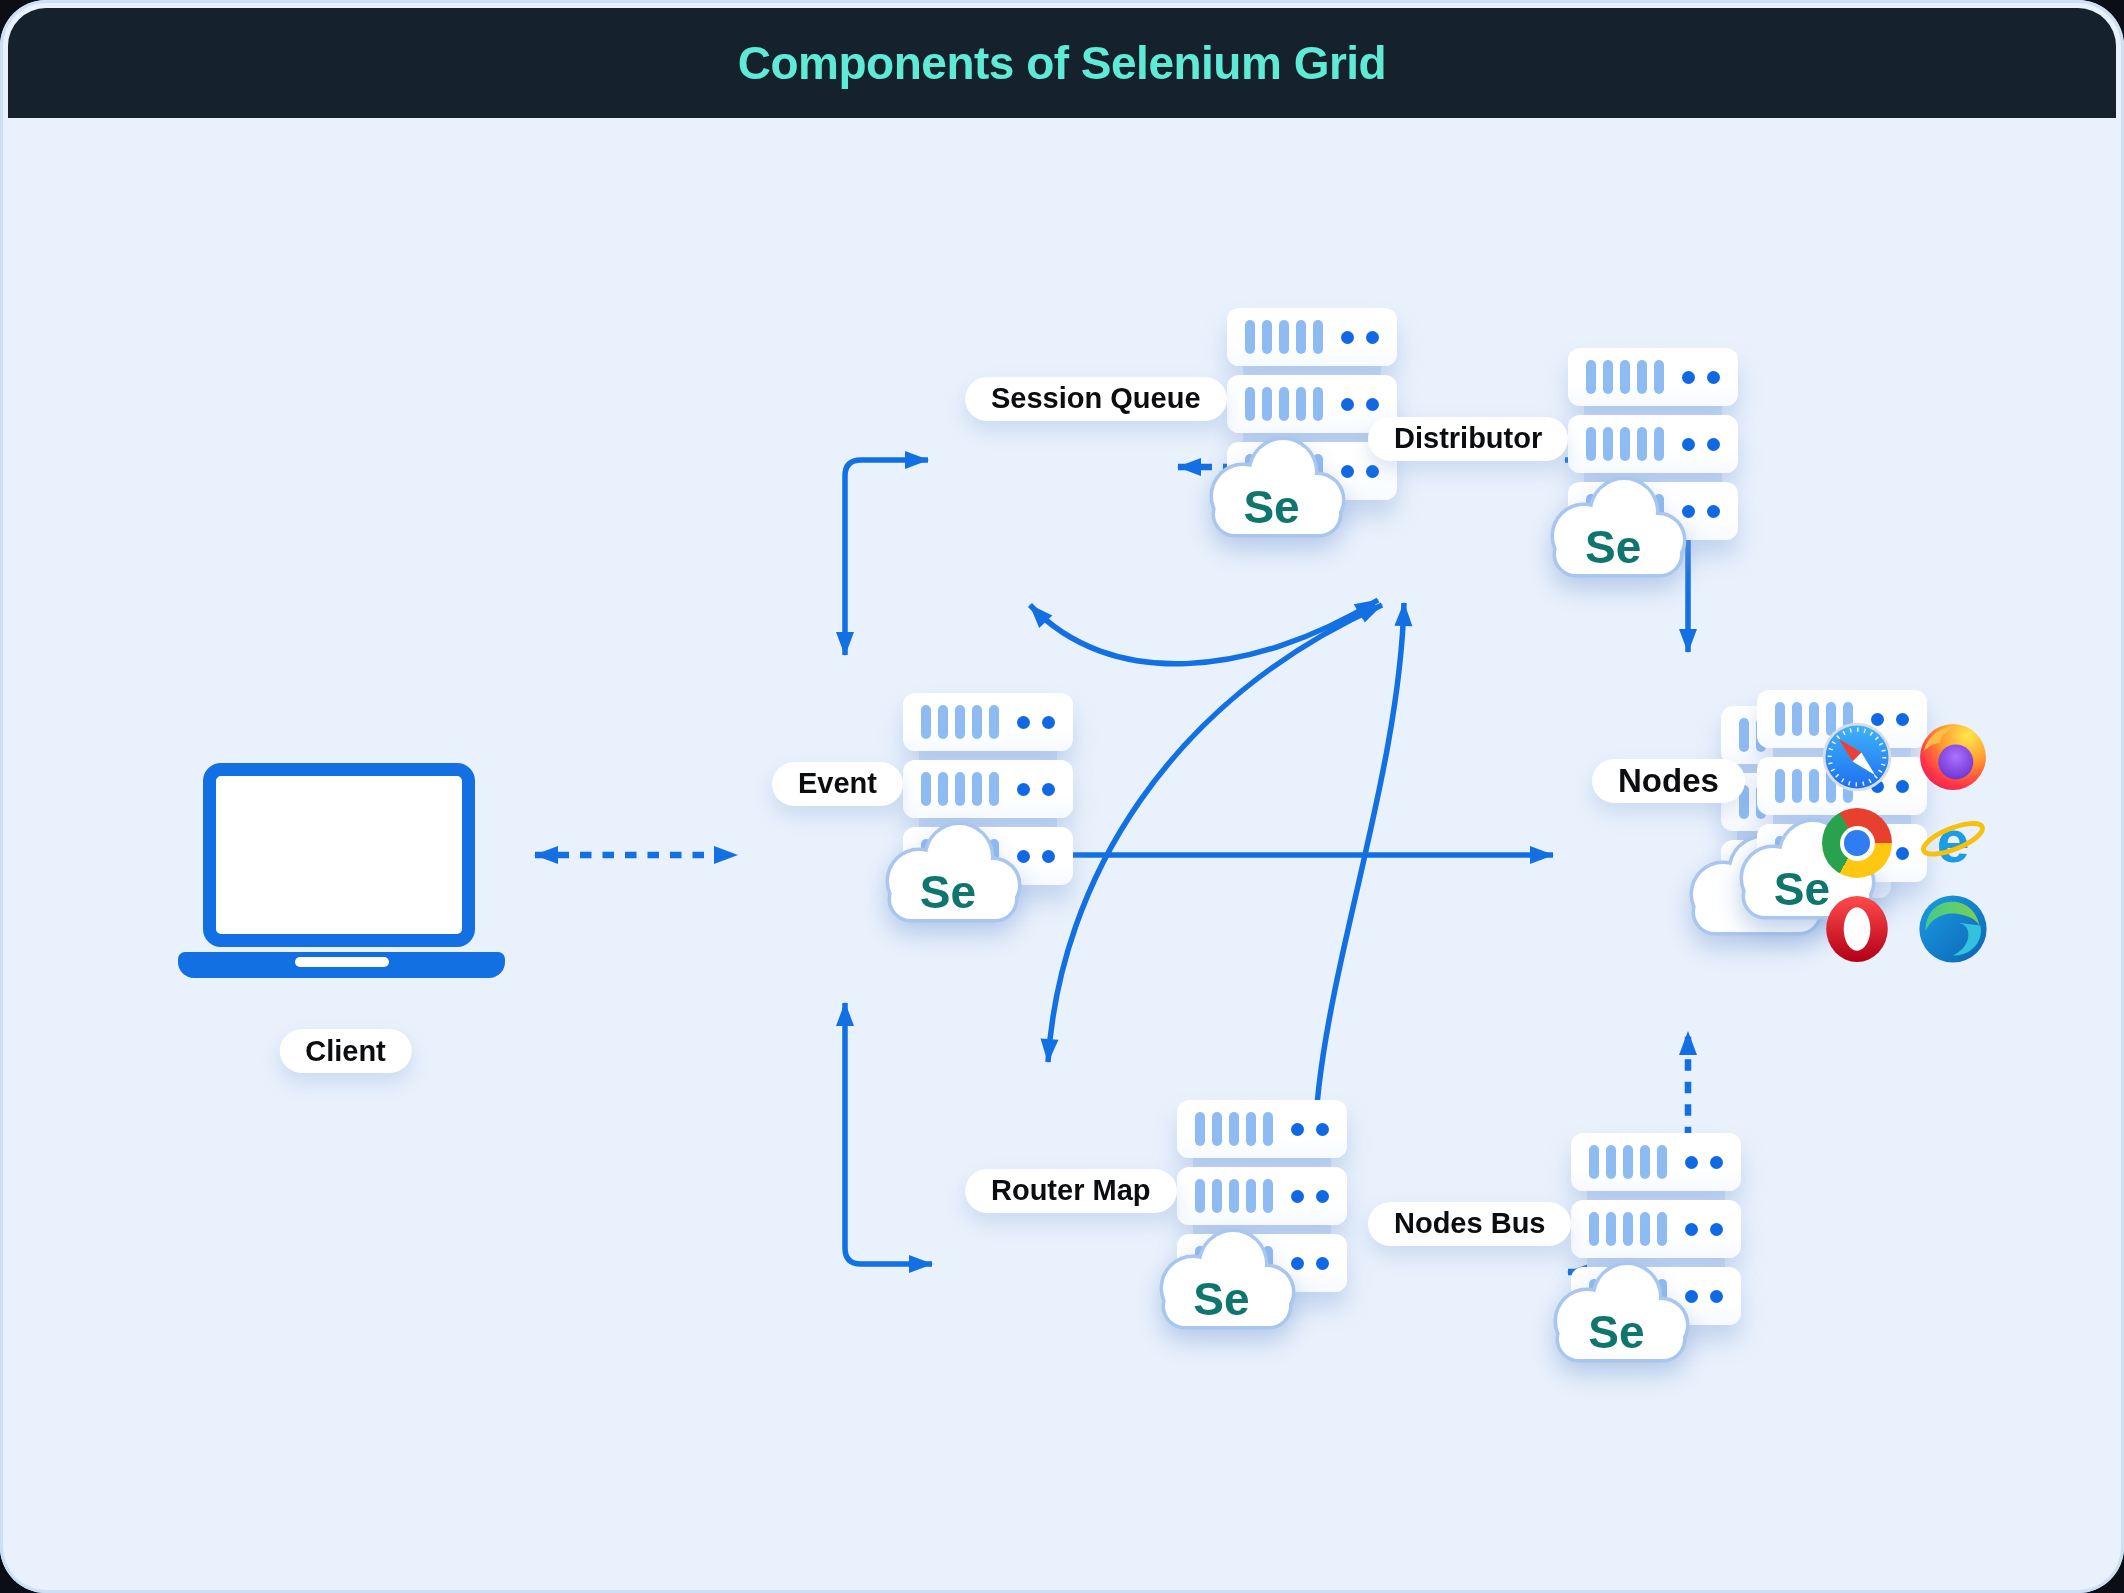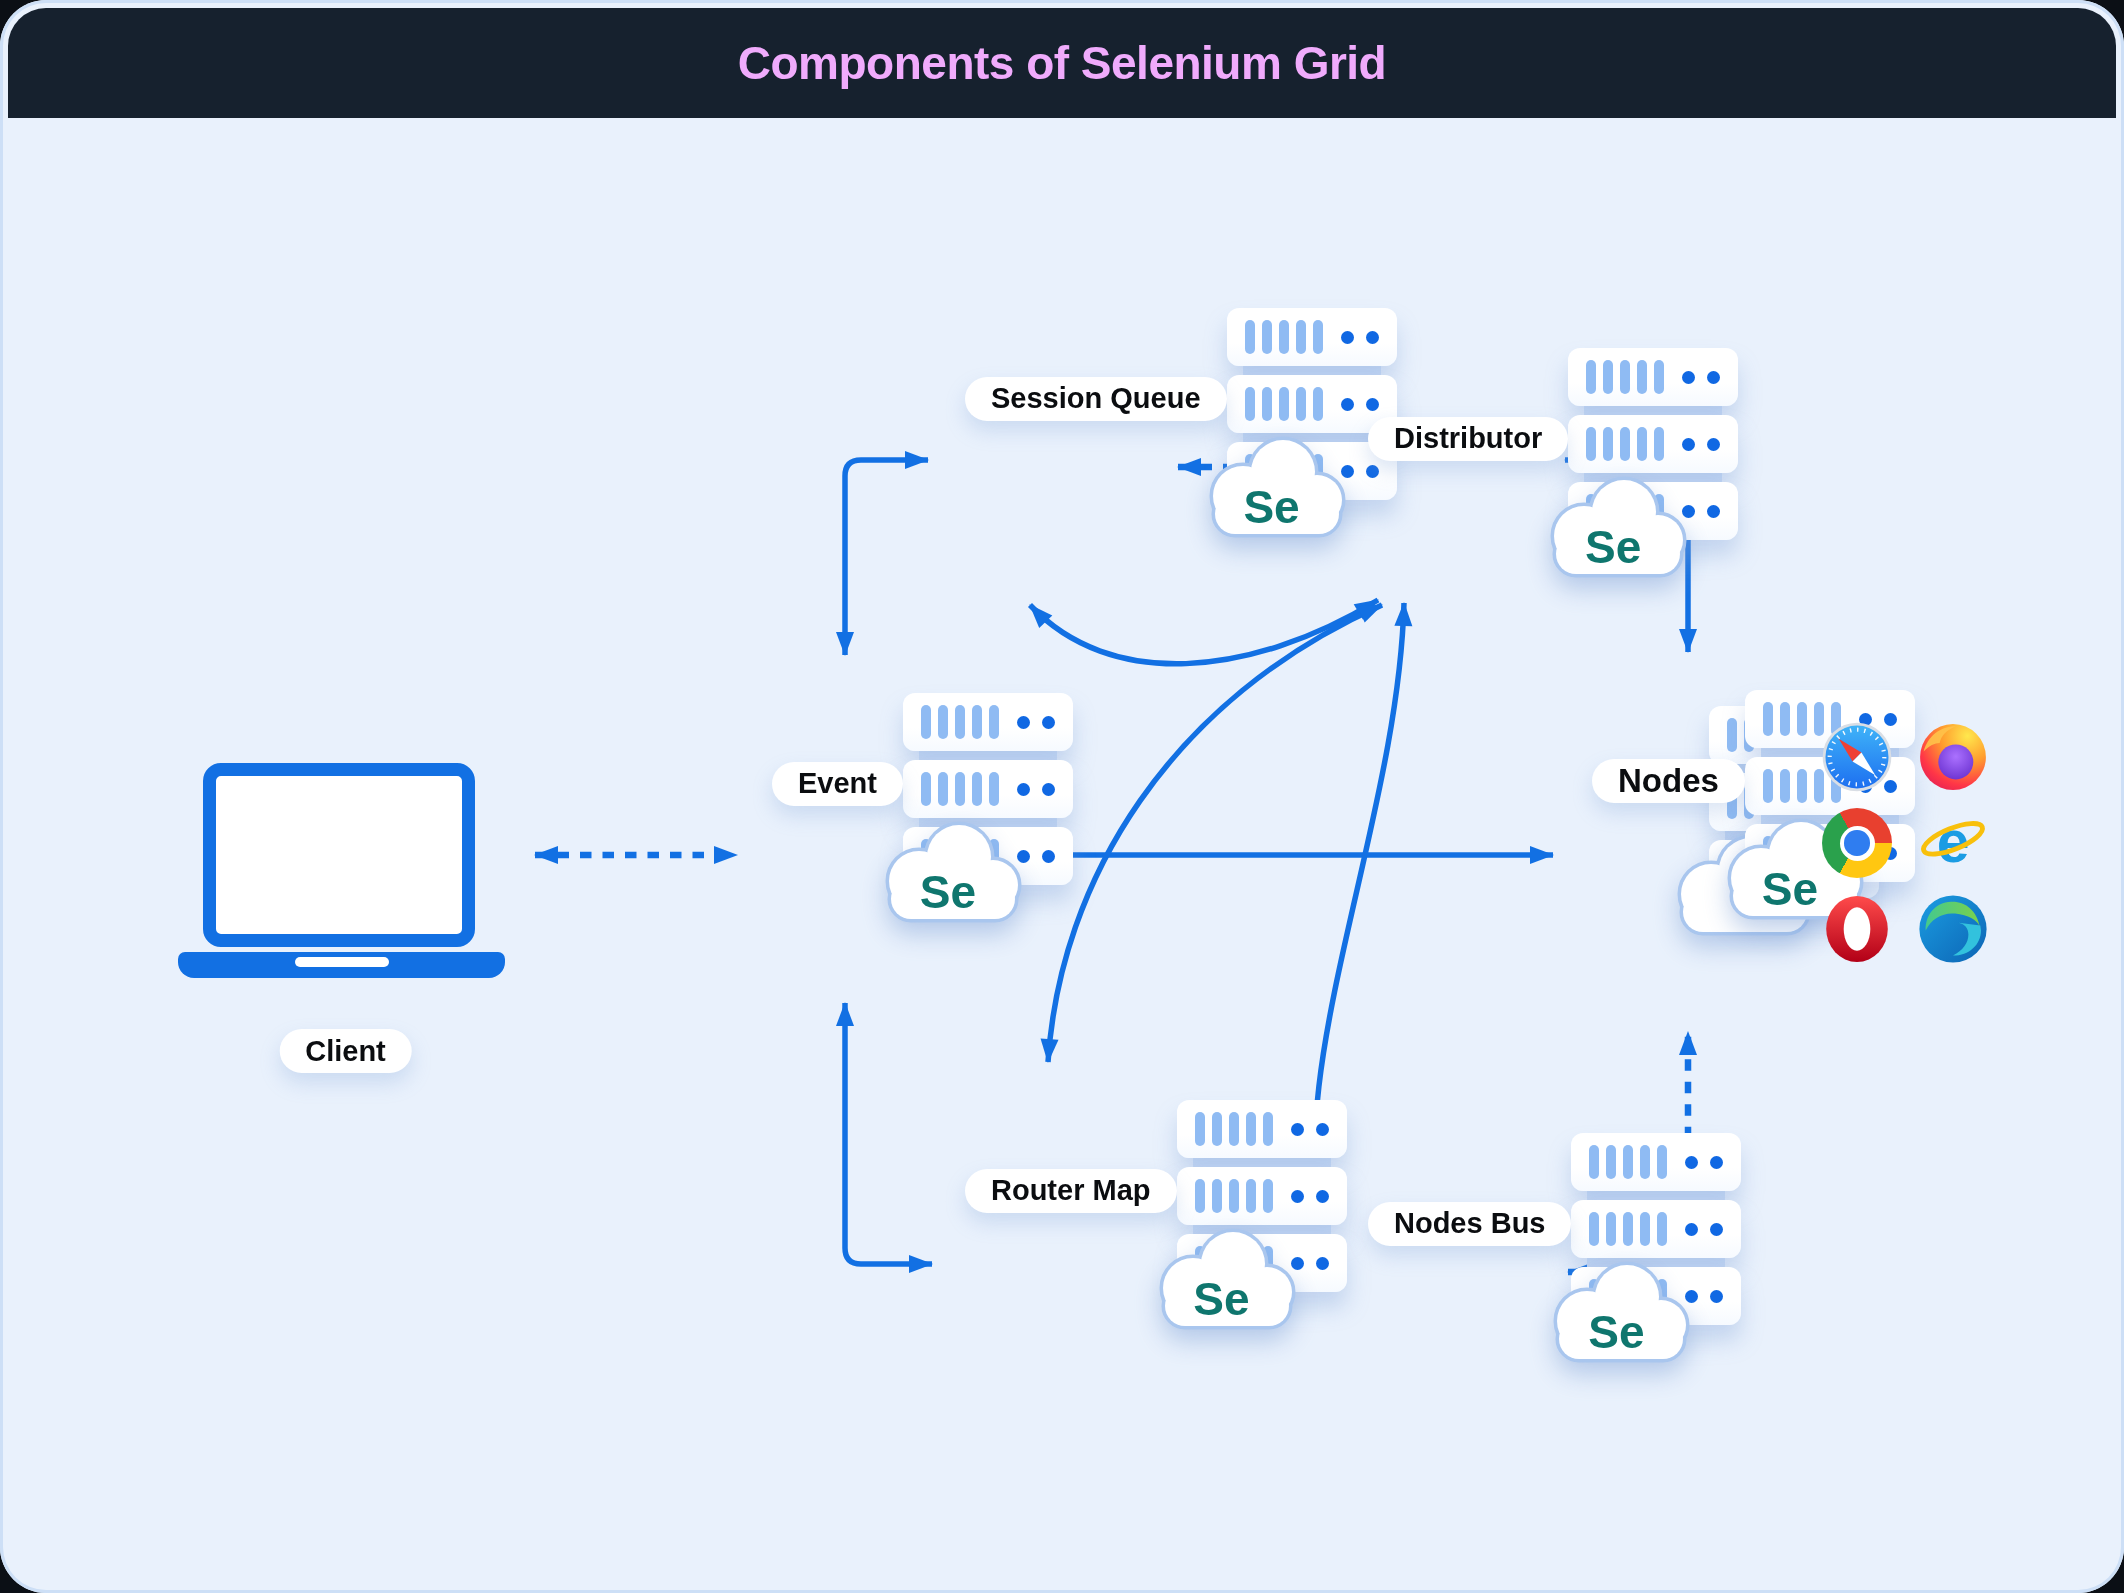--- a/index.html
+++ b/index.html
@@ -12,21 +12,21 @@
     box-shadow: inset 0 0 0 3px #cddff6;
   }
 
   
   .header {
     position:absolute; top:8px; left:8px; right:8px; height:110px;
     background:#16212e; border-radius:38px 38px 0 0;
     display:flex; align-items:center; justify-content:center;
   }
   .header h1 {
-    margin:0; color:#f0abfc; font-size:46px; font-weight:bold; letter-spacing:-.5px;
+    margin:0; color:#5eead4; font-size:46px; font-weight:bold; letter-spacing:-.5px;
   }
 
   
   svg.arrows { position:absolute; left:0; top:0; z-index:1; pointer-events:none; }
 
   
   .component { position:absolute; z-index:2; display:flex; align-items:center; }
   .pill {
     height:44px; padding:0 26px; background:#ffffff; border-radius:22px;
     display:flex; align-items:center; justify-content:center; white-space:nowrap;
@@ -332,21 +332,21 @@
             <circle cx="116" cy="74" r="25"></circle>
                 <rect x="14" y="68" width="124" height="40" rx="20"></rect>
           </g>
         </svg>
         <span class="se">Se</span>
       </div>
     </div>
       </div>
   </div>
 
-  <div class="component nodes" style="left:1618px; top:690px;">
+  <div class="component nodes" style="left:1618px; top:690px;gap:12px;">
     <div class="pill">Nodes</div>
     <div class="stackwrap">
       <div class="stack ghost">
         <div class="server">
             <span class="bars">
               <i></i>
               <i></i>
               <i></i>
               <i></i>
               <i></i>

